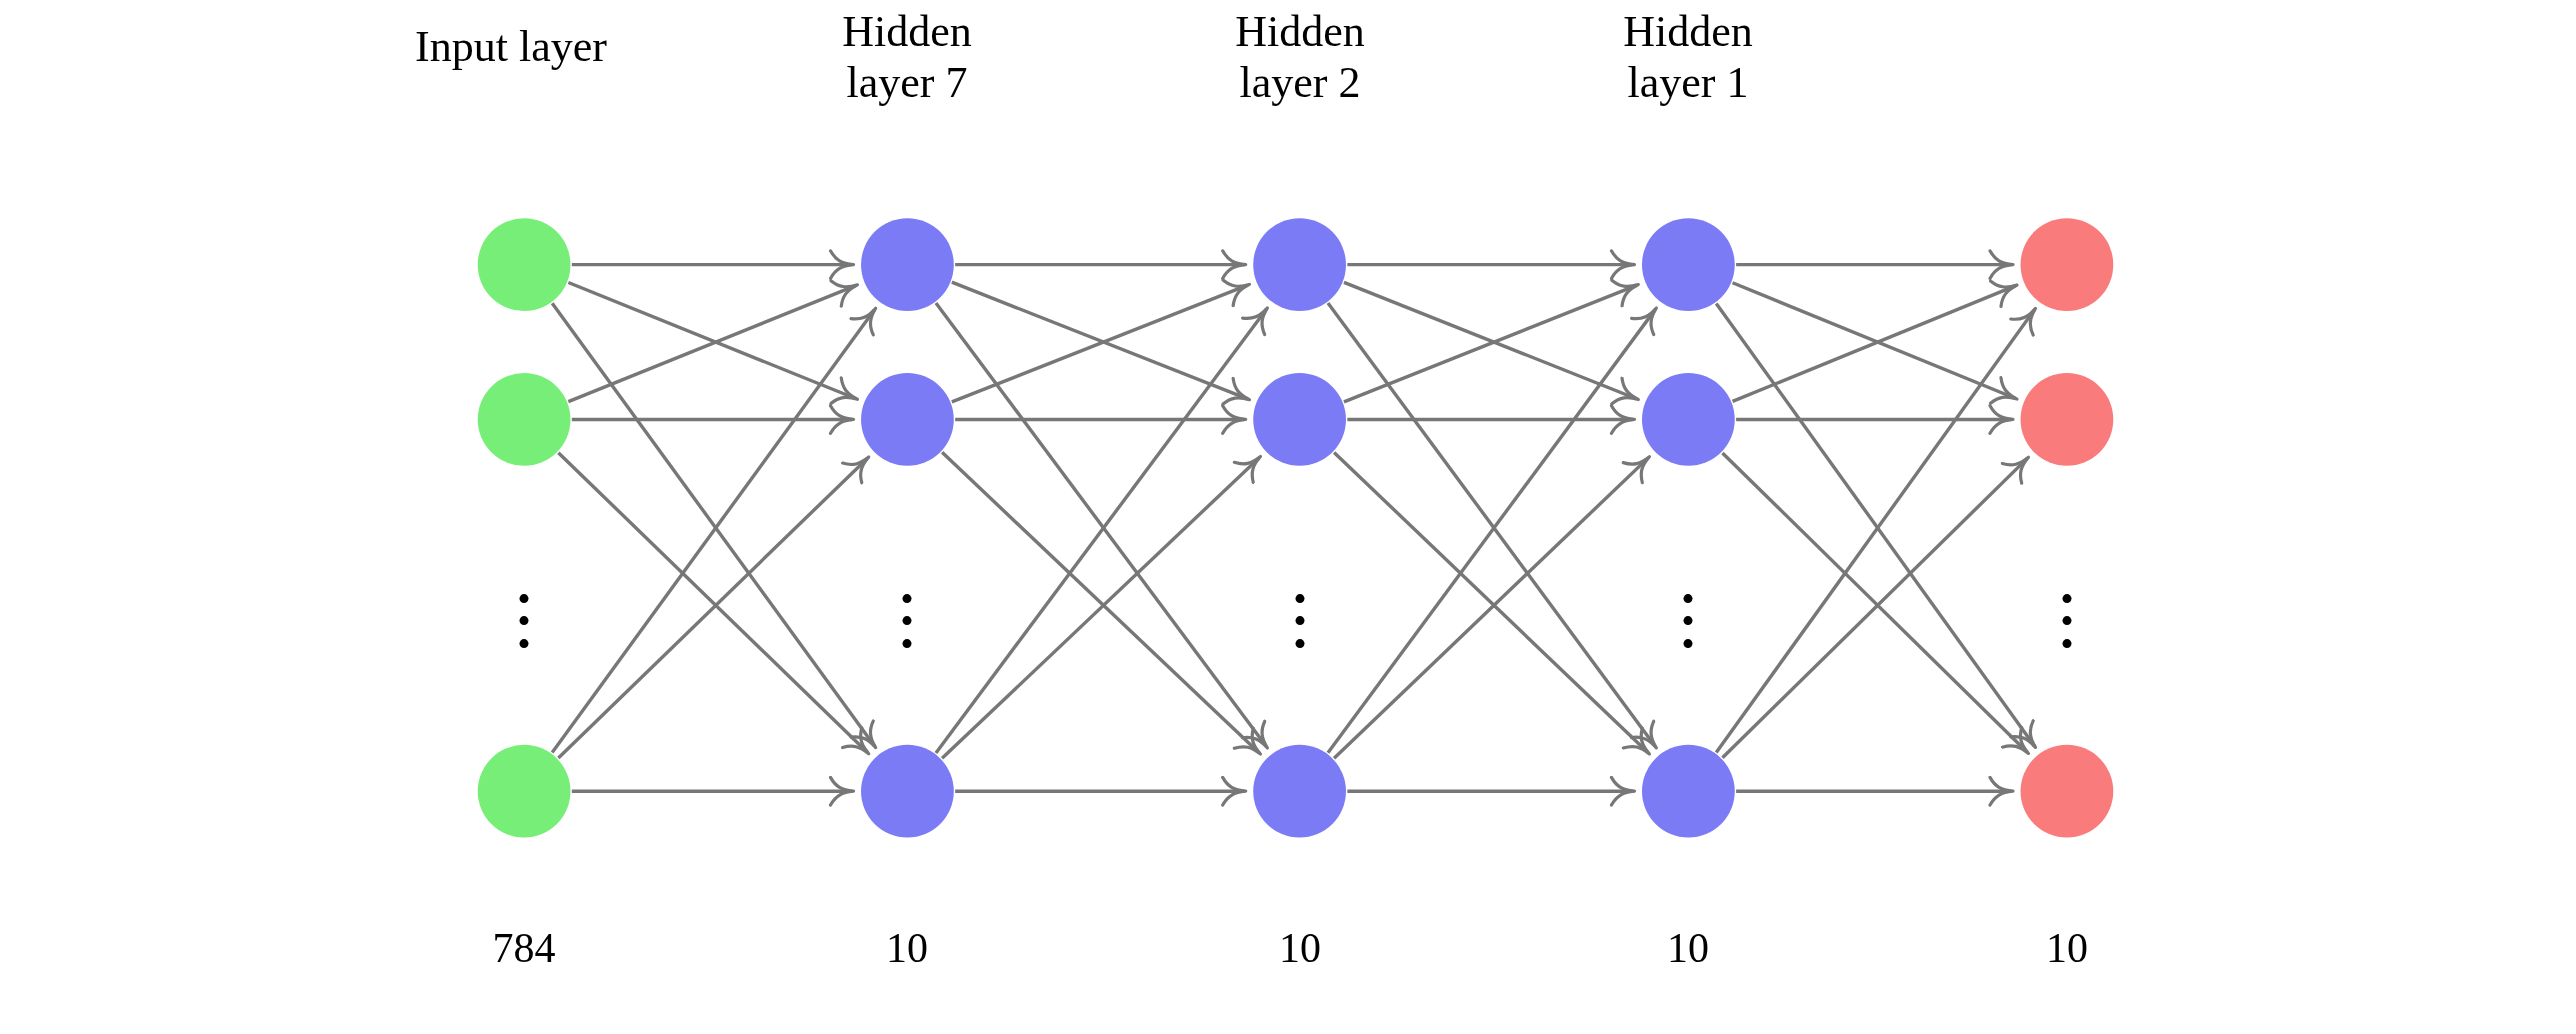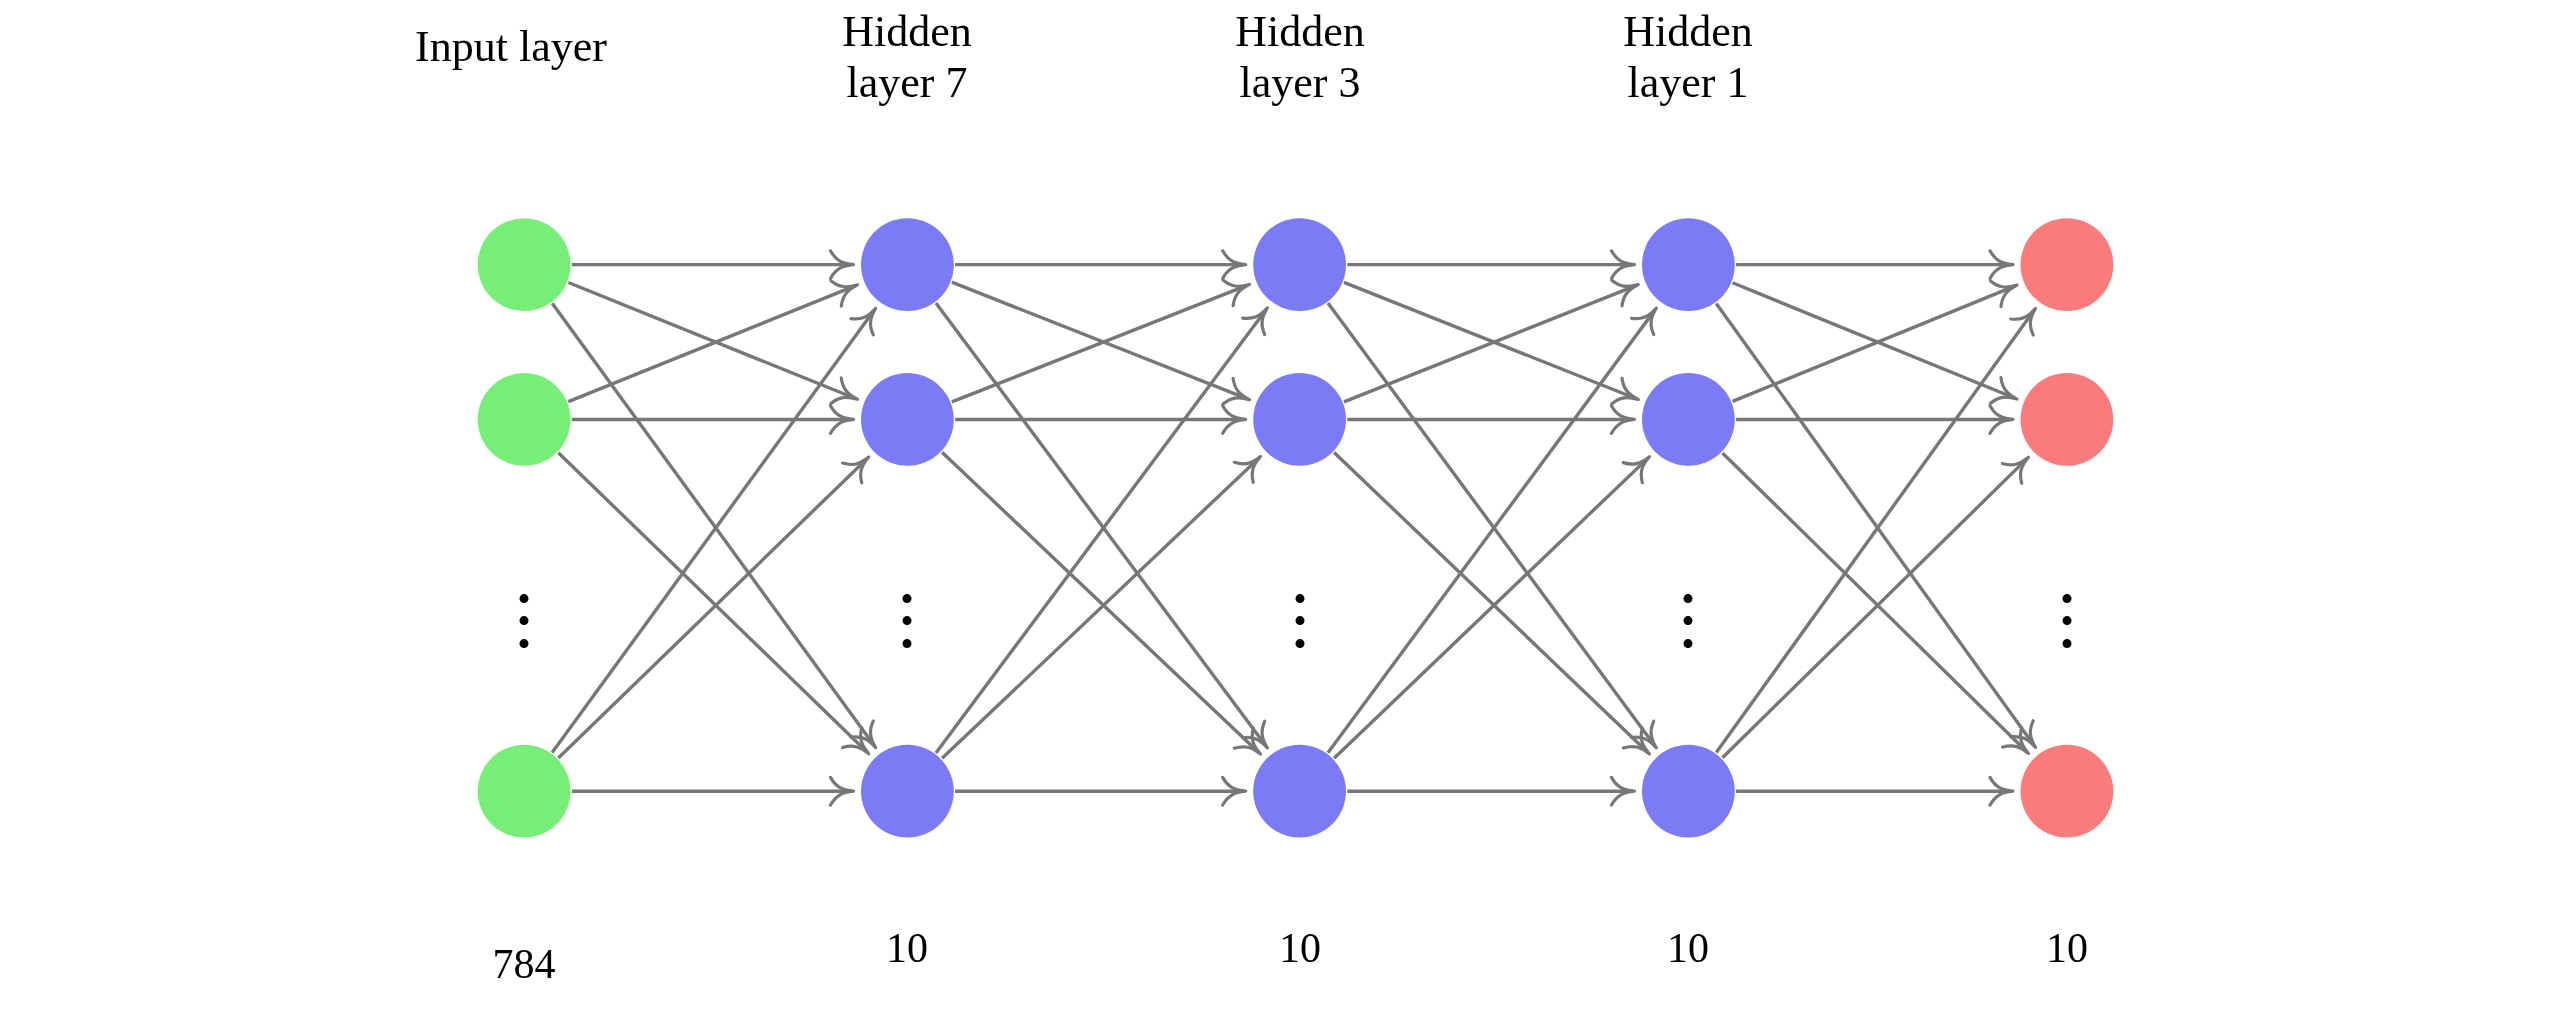--- a/index.html
+++ b/index.html
@@ -132,26 +132,26 @@
         <circle cx="3030" cy="388" r="68" fill="#fa7b7b"></circle>
         <circle cx="3030" cy="615" r="68" fill="#fa7b7b"></circle>
         <circle cx="3030" cy="1160" r="68" fill="#fa7b7b"></circle>
       </g>
   </svg>
 
   <div class="layer-header" style="left:511px; top:20.5px; width:355px;">Input layer</div>
 
   <div class="layer-header" style="left:907px; top:5.5px; width:287px;"><span>Hidden</span><br><span>layer 7</span></div>
 
-  <div class="layer-header" style="left:1300px; top:5.5px; width:287px;"><span>Hidden</span><br><span>layer 3</span></div>
+  <div class="layer-header" style="left:1300px; top:5.5px; width:287px;"><span>Hidden</span><br><span>layer 2</span></div>
 
   <div class="layer-header" style="left:1688px; top:5.5px; width:287px;"><span>Hidden</span><br><span>layer 1</span></div>
 
 
-  <div class="layer-count" style="left:524px;  top:948px;margin-top:16px;">784</div>
+  <div class="layer-count" style="left:524px;  top:948px;">784</div>
   <div class="layer-count" style="left:907px; top:948px;">10</div>
   <div class="layer-count" style="left:1300px; top:948px;">10</div>
   <div class="layer-count" style="left:1688px; top:948px;">10</div>
   <div class="layer-count" style="left:2067px; top:948px;">10</div>
 
   <div class="vdots" style="left:524px;  top:621px;">
       <span></span>
       <span></span>
       <span></span>
     </div>

